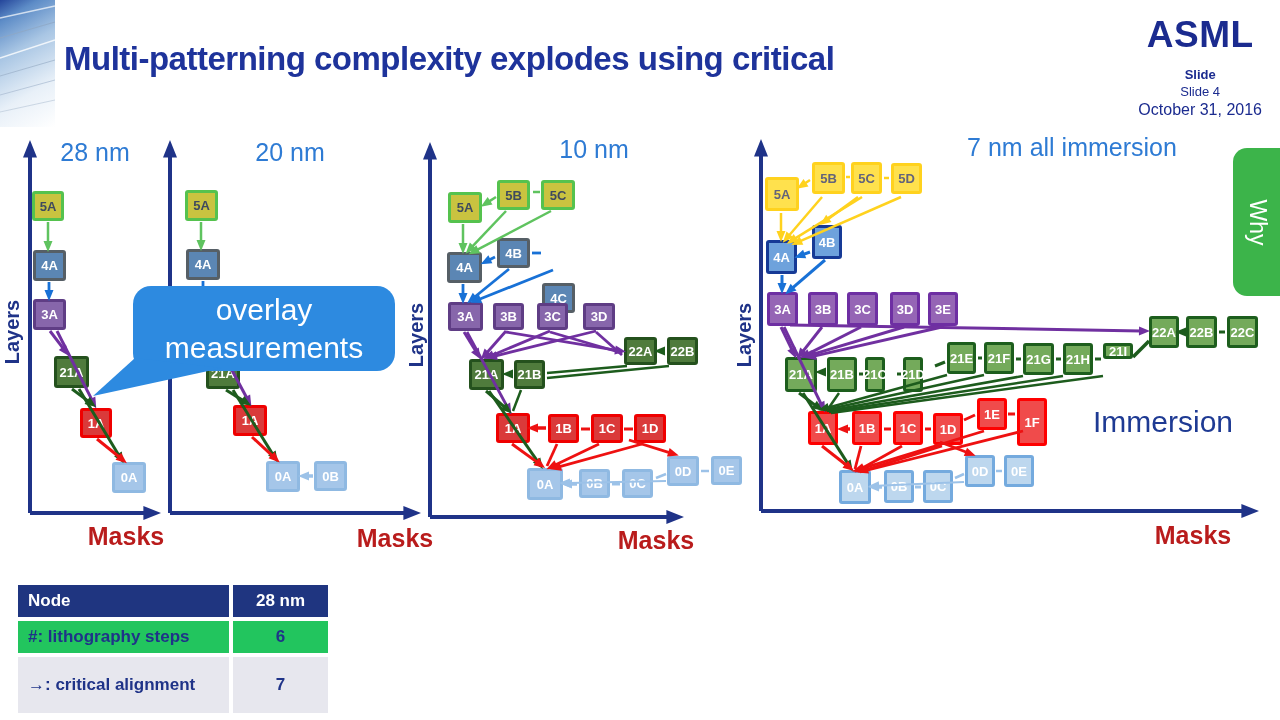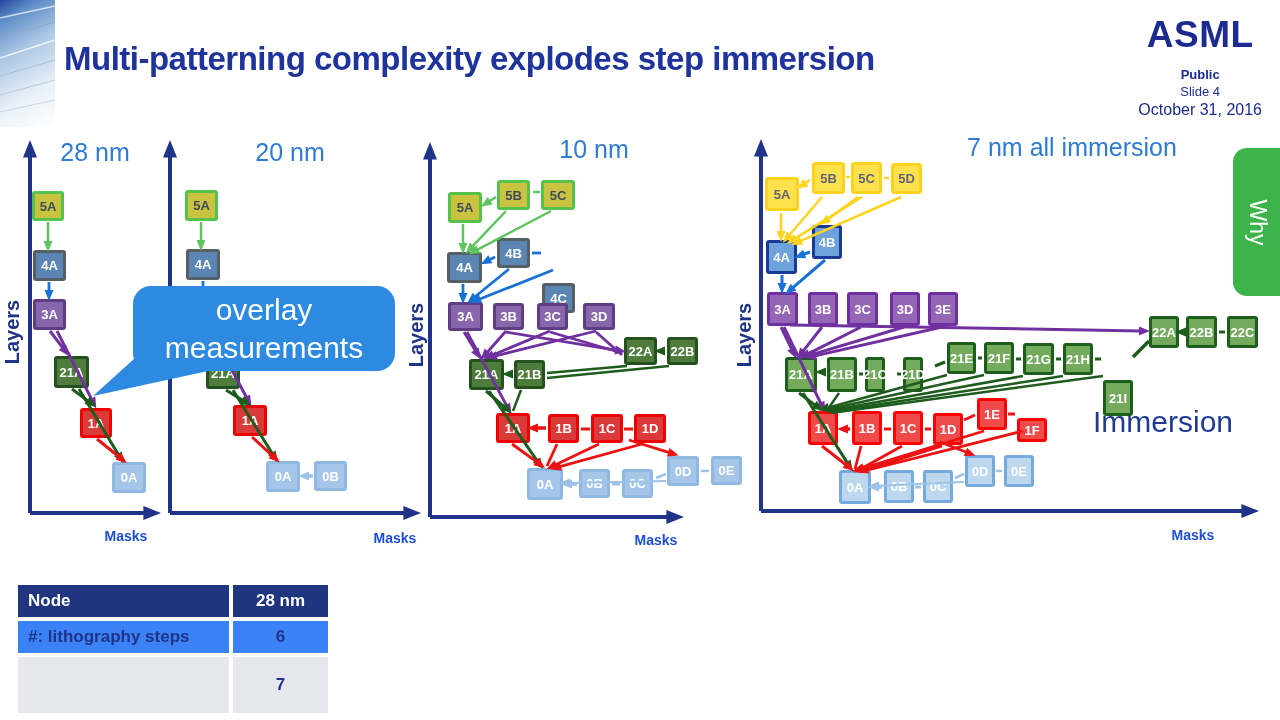--- a/index.html
+++ b/index.html
@@ -10,22 +10,22 @@
   #deco svg{position:absolute;left:0;top:0;}
   #slide-title{position:absolute;left:64px;top:18px;font-size:33px;color:#1e339b;
         white-space:nowrap;z-index:2;letter-spacing:-0.5px;}
   #logo-block{position:absolute;right:18px;top:16px;text-align:center;z-index:2;color:#1b2b8f;}
   #logo-text{font-size:37px;font-weight:800;letter-spacing:0.5px;line-height:1.05;}
   #logo-public{font-size:13px;font-weight:bold;margin-top:12px;}
   #logo-slide{font-size:13px;margin-top:2px;}
   #logo-date{font-size:16px;margin-top:2px;}
   .chart-title{position:absolute;transform:translate(-50%,-50%);font-size:25px;color:#2e7bd4;
         white-space:nowrap;z-index:2;}
-  .axis-label-masks{position:absolute;transform:translate(-50%,-50%);font-size:14px;font-weight:bold;
-        color:#1d4ed8;z-index:2;white-space:nowrap;}
+  .axis-label-masks{position:absolute;transform:translate(-50%,-50%);font-size:25px;font-weight:bold;
+        color:#b91c1c;z-index:2;white-space:nowrap;}
   .axis-label-layers{position:absolute;transform:translate(-50%,-50%) rotate(-90deg);font-size:20px;
         font-weight:bold;color:#1f3388;z-index:2;white-space:nowrap;}
   #boxes{position:absolute;left:0;top:0;width:1280px;height:720px;z-index:2;}
   .box{position:absolute;display:flex;align-items:center;justify-content:center;
         font-size:13px;font-weight:bold;border:3px solid;border-radius:3px;box-sizing:border-box;}
   #arrows{position:absolute;left:0;top:0;z-index:3;pointer-events:none;}
   #callout{position:absolute;left:133px;top:286px;width:262px;height:85px;border-radius:18px;
         z-index:5;display:flex;flex-direction:column;align-items:center;justify-content:center;
         color:#ffffff;font-size:30px;line-height:38px;}
   #callout-tail-svg{position:absolute;left:80px;top:340px;z-index:5;}
@@ -33,44 +33,44 @@
         border-radius:14px 0 0 14px;z-index:4;display:flex;align-items:center;justify-content:center;}
   #why-tab span{transform:rotate(90deg);color:#ffffff;font-size:23px;white-space:nowrap;}
   #immersion-label{position:absolute;left:1093px;top:405px;font-size:30px;color:#1e3a93;z-index:2;}
   #summary-table{position:absolute;left:18px;top:557px;width:314px;z-index:2;font-weight:bold;color:#1f3388;margin-top:28px;}
   .t-row{display:flex;margin-bottom:4px;}
   .t-c1{width:211px;padding-left:10px;box-sizing:border-box;display:flex;flex-direction:column;justify-content:center;}
   .t-c2{width:95px;margin-left:4px;display:flex;align-items:center;justify-content:center;}
   .t-head{height:32px;font-size:17px;}
   .t-head .t-c1,.t-head .t-c2{background:#1f3580;color:#ffffff;}
   .t-r1{height:32px;font-size:17px;}
-  .t-r1 .t-c1,.t-r1 .t-c2{background:#3b82f6;}
+  .t-r1 .t-c1,.t-r1 .t-c2{background:#22c55e;}
   .t-r2{height:56px;font-size:17px;}
   .t-r2 .t-c1,.t-r2 .t-c2{background:#e7e7ee;}
   .t-r2 .t-c1{line-height:1.3;}
 </style>
 <style>.s-y5d{background:#c9c340;border-color:#55c24e;color:#3f4a5e}.s-b4d{background:#5b86b4;border-color:#565f66;color:#ffffff}.s-p3d{background:#8766ab;border-color:#5f3d85;color:#ffffff}.s-g2d{background:#4f7b3c;border-color:#24511d;color:#ffffff}.s-r1d{background:#da3a3a;border-color:#ef0000;color:#ffffff}.s-l0d{background:#a5c6e9;border-color:#8fb9e2;color:#ffffff}.s-y5i{background:#ffe14d;border-color:#ffd21e;color:#63637a}.s-b4i{background:#6ea2dc;border-color:#163a96;color:#ffffff}.s-p3i{background:#9565b5;border-color:#6e2fa3;color:#ffffff}.s-g2i{background:#74aa5b;border-color:#1d5e1d;color:#ffffff}.s-r1i{background:#f04b4b;border-color:#fe0000;color:#ffffff}.s-l0i{background:#bdd7ee;border-color:#74aade;color:#ffffff}</style></head>
 <body>
 
 <div id="deco">
   <svg width="55" height="127">
     <path d="M0,18 L55,6" stroke="#ffffff" stroke-width="1.5" opacity="0.7" fill="none"></path>
     <path d="M0,38 L55,22" stroke="#8fa8c4" stroke-width="1" opacity="0.8" fill="none"></path>
     <path d="M0,58 L55,40" stroke="#ffffff" stroke-width="1.5" opacity="0.8" fill="none"></path>
     <path d="M0,76 L55,60" stroke="#9fb4cc" stroke-width="1" opacity="0.8" fill="none"></path>
     <path d="M0,95 L55,80" stroke="#aebfd4" stroke-width="1" opacity="0.8" fill="none"></path>
     <path d="M0,112 L55,100" stroke="#c0cedd" stroke-width="1" opacity="0.8" fill="none"></path>
   </svg>
 </div>
 
-<h1 id="slide-title">Multi-patterning complexity explodes step immersion</h1>
+<h1 id="slide-title">Multi-patterning complexity explodes using critical</h1>
 
 <div id="logo-block">
   <div id="logo-text">ASML</div>
-  <div id="logo-public">Public</div>
+  <div id="logo-public">Slide</div>
   <div id="logo-slide">Slide 4</div>
   <div id="logo-date">October 31, 2016</div>
 </div>
 
 <div id="boxes">
     <div class="box s-y5d" style="left: 32px; top: 191px; width: 32px; height: 30px;">5A</div>
     <div class="box s-b4d" style="left: 33px; top: 250px; width: 33px; height: 31px;">4A</div>
     <div class="box s-p3d" style="left: 33px; top: 299px; width: 33px; height: 31px;">3A</div>
     <div class="box s-g2d" style="left: 54px; top: 356px; width: 35px; height: 32px;">21A</div>
     <div class="box s-r1d" style="left: 80px; top: 408px; width: 32px; height: 30px;">1A</div>
@@ -116,27 +116,27 @@
     <div class="box s-p3i" style="left: 847px; top: 292px; width: 31px; height: 34px;">3C</div>
     <div class="box s-p3i" style="left: 890px; top: 292px; width: 30px; height: 34px;">3D</div>
     <div class="box s-p3i" style="left: 928px; top: 292px; width: 30px; height: 34px;">3E</div>
     <div class="box s-g2i" style="left: 1149px; top: 316px; width: 30px; height: 32px;">22A</div>
     <div class="box s-g2i" style="left: 1186px; top: 316px; width: 31px; height: 32px;">22B</div>
     <div class="box s-g2i" style="left: 1227px; top: 316px; width: 31px; height: 32px;">22C</div>
     <div class="box s-g2i" style="left: 947px; top: 342px; width: 29px; height: 32px;">21E</div>
     <div class="box s-g2i" style="left: 984px; top: 342px; width: 30px; height: 32px;">21F</div>
     <div class="box s-g2i" style="left: 1023px; top: 343px; width: 31px; height: 32px;">21G</div>
     <div class="box s-g2i" style="left: 1063px; top: 343px; width: 30px; height: 32px;">21H</div>
-    <div class="box s-g2i" style="left: 1103px; top: 343px; width: 30px; height: 36px; margin-top: 37px;">21I</div>
+    <div class="box s-g2i" style="left: 1103px; top: 343px; width: 30px; height: 16px;">21I</div>
     <div class="box s-g2i" style="left: 785px; top: 357px; width: 32px; height: 35px;">21A</div>
     <div class="box s-g2i" style="left: 827px; top: 357px; width: 30px; height: 35px;">21B</div>
     <div class="box s-g2i" style="left: 865px; top: 357px; width: 20px; height: 35px;">21C</div>
     <div class="box s-g2i" style="left: 903px; top: 357px; width: 20px; height: 35px;">21D</div>
     <div class="box s-r1i" style="left: 977px; top: 398px; width: 30px; height: 32px;">1E</div>
-    <div class="box s-r1i" style="left: 1017px; top: 418px; width: 30px; height: 24px;">1F</div>
+    <div class="box s-r1i" style="left: 1017px; top: 398px; width: 30px; height: 48px;">1F</div>
     <div class="box s-r1i" style="left: 808px; top: 411px; width: 30px; height: 34px;">1A</div>
     <div class="box s-r1i" style="left: 852px; top: 411px; width: 30px; height: 34px;">1B</div>
     <div class="box s-r1i" style="left: 893px; top: 411px; width: 30px; height: 34px;">1C</div>
     <div class="box s-r1i" style="left: 933px; top: 413px; width: 30px; height: 32px;">1D</div>
     <div class="box s-l0i" style="left: 965px; top: 455px; width: 30px; height: 32px;">0D</div>
     <div class="box s-l0i" style="left: 1004px; top: 455px; width: 30px; height: 32px;">0E</div>
     <div class="box s-l0i" style="left: 839px; top: 470px; width: 32px; height: 34px;">0A</div>
     <div class="box s-l0i" style="left: 884px; top: 470px; width: 30px; height: 33px;">0B</div>
     <div class="box s-l0i" style="left: 923px; top: 470px; width: 30px; height: 33px;">0C</div>
   </div>
@@ -353,20 +353,21 @@
   <div class="t-row t-head">
     <div class="t-c1">Node</div>
     <div class="t-c2">28 nm</div>
   </div>
   <div class="t-row t-r1">
     <div class="t-c1">#: lithography steps</div>
     <div class="t-c2">6</div>
   </div>
   <div class="t-row t-r2">
     <div class="t-c1">
+      <span>→: critical alignment</span>
     </div>
     <div class="t-c2">7</div>
   </div>
 </div>
 
 <div class="chart-title" style="left: 95px; top: 152px;">28 nm</div>
 <div class="axis-label-layers" style="left: 12px; top: 332px;">Layers</div>
 <div class="axis-label-masks" style="left: 126px; top: 536px;">Masks</div>
 <div class="chart-title" style="left: 290px; top: 152px;">20 nm</div>
 <div class="axis-label-masks" style="left: 395px; top: 538px;">Masks</div>

